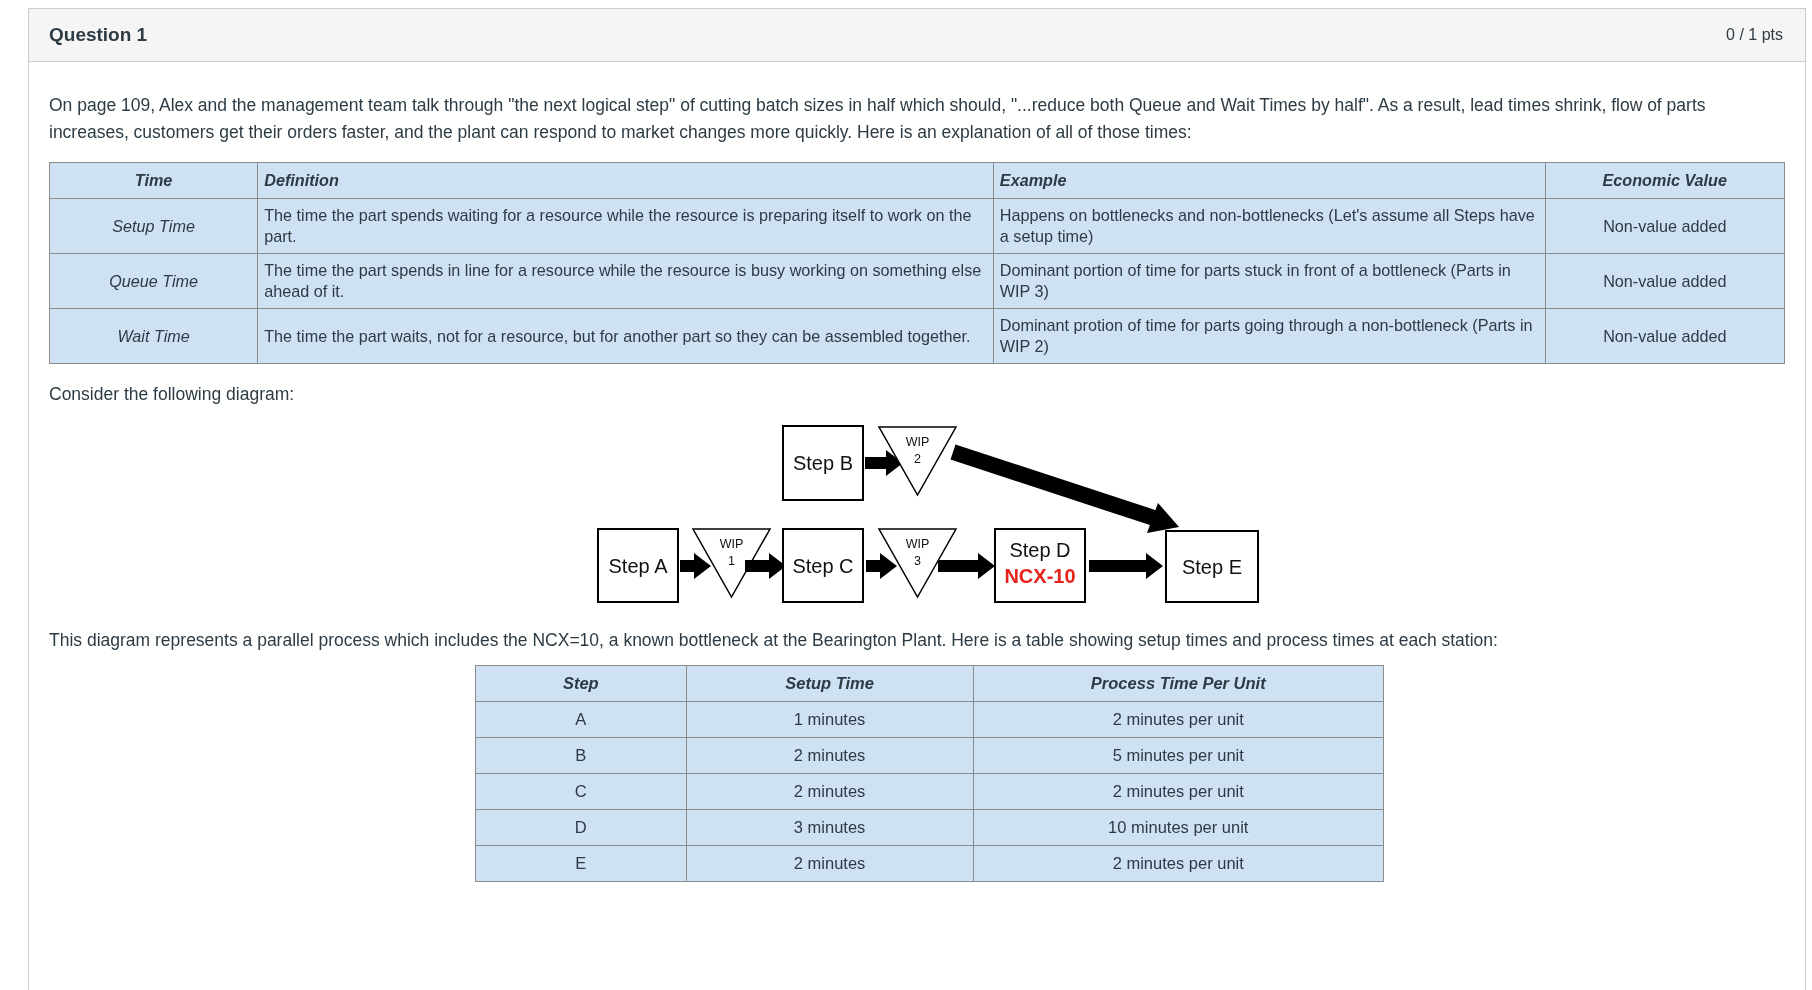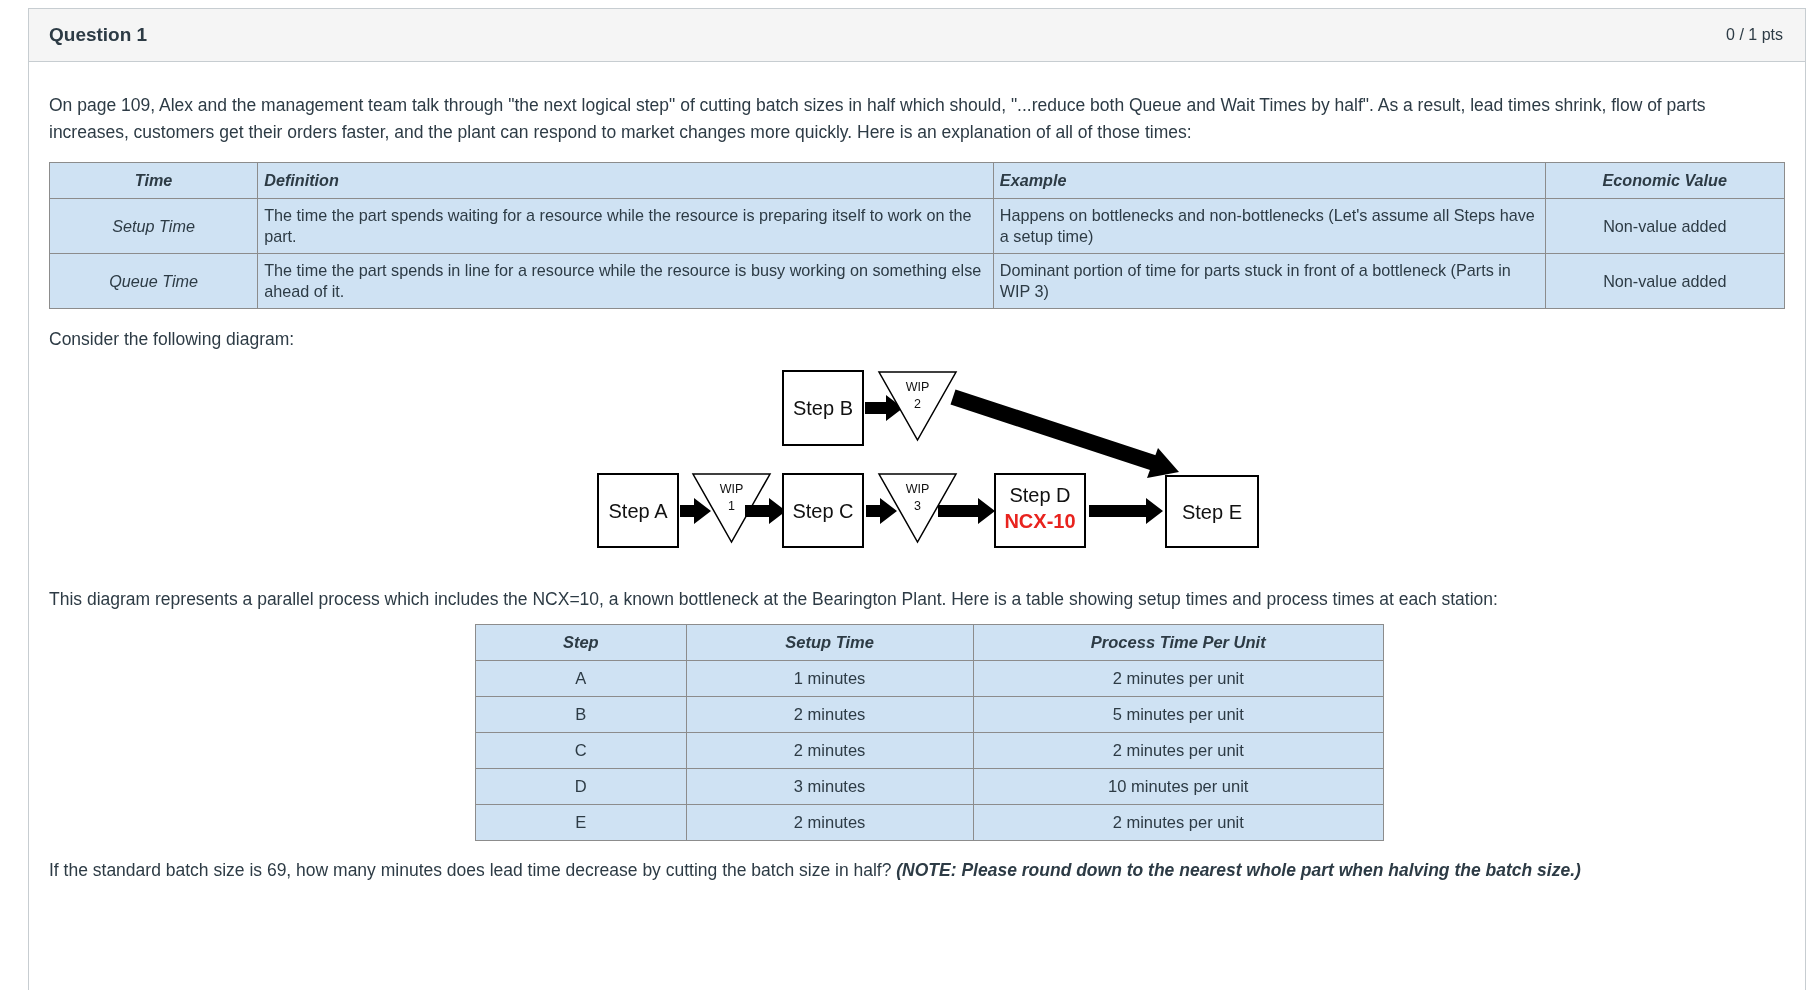--- a/index.html
+++ b/index.html
@@ -53,21 +53,21 @@
   p.diagram-intro { margin-top: 17px; }
 
   .diagram-wrap { margin: 8px 0 0 546px; width: 675px; }
   svg text { font-family: "Liberation Sans", "DejaVu Sans", sans-serif; fill: #111; }
   .step-label { font-size: 20px; }
   .wip-label  { font-size: 12.5px; }
   .ncx-label  { font-size: 20px; font-weight: bold; fill: var(--ncx-red, #e8231e); }
   .shape { fill: #fff; stroke: #000; }
   .arrow { fill: #000; }
 
-  p.process-intro { margin-top: 21px; }
+  p.process-intro { margin-top: 7px; }
 
   
   .stations-table { margin: 11px 0 0 426px; width: 909px; table-layout: fixed; }
   .stations-table th, .stations-table td {
     border: 1px solid var(--table-border, #8c8c8c);
     background: var(--table-blue, #cfe2f3);
     font-size: 16.5px;
     line-height: 21px;
     padding: 7px 6px;
     text-align: center;
@@ -107,20 +107,26 @@
         <tr>
           <td class="c-time">Setup Time</td>
           <td class="c-def">The time the part spends waiting for a resource while the resource is preparing itself to work on the part.</td>
           <td class="c-ex">Happens on bottlenecks and non-bottlenecks (Let's assume all Steps have a setup time)</td>
           <td class="c-ev">Non-value added</td>
         </tr>
         <tr>
           <td class="c-time">Queue Time</td>
           <td class="c-def">The time the part spends in line for a resource while the resource is busy working on something else ahead of it.</td>
           <td class="c-ex">Dominant portion of time for parts stuck in front of a bottleneck (Parts in WIP 3)</td>
+          <td class="c-ev">Non-value added</td>
+        </tr>
+        <tr>
+          <td class="c-time">Wait Time</td>
+          <td class="c-def">The time the part waits, not for a resource, but for another part so they can be assembled together.</td>
+          <td class="c-ex">Dominant protion of time for parts going through a non-bottleneck (Parts in WIP 2)</td>
           <td class="c-ev">Non-value added</td>
         </tr>
       </tbody>
     </table>
 
     <p class="copy diagram-intro">Consider the following diagram:</p>
 
     <div class="diagram-wrap">
       <svg width="675" height="200" viewBox="0 0 675 200">
 
@@ -188,19 +194,15 @@
           <td>10 minutes per unit</td>
         </tr>
         <tr>
           <td>E</td>
           <td>2 minutes</td>
           <td>2 minutes per unit</td>
         </tr>
       </tbody>
     </table>
 
-    <p class="copy final-q">
-      <span>If the standard batch size is 69, how many minutes does lead time decrease by cutting the batch size in half?</span>
-      <span class="note">(NOTE: Please round down to the nearest whole part when halving the batch size.)</span>
-    </p>
 
   </div>
 </div>
 
 </body></html>

